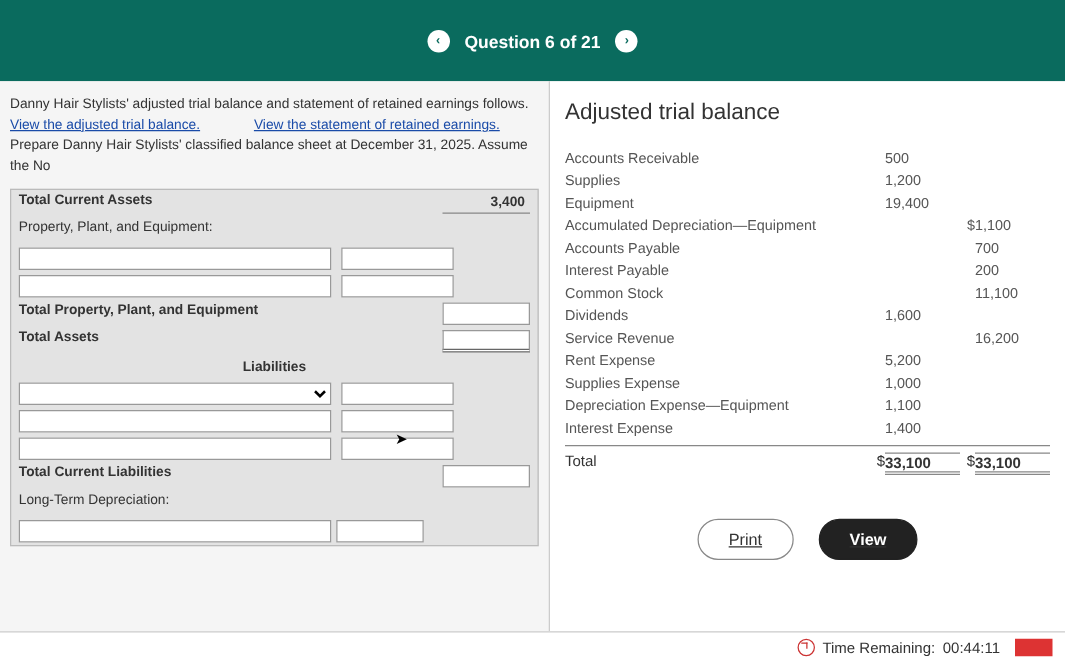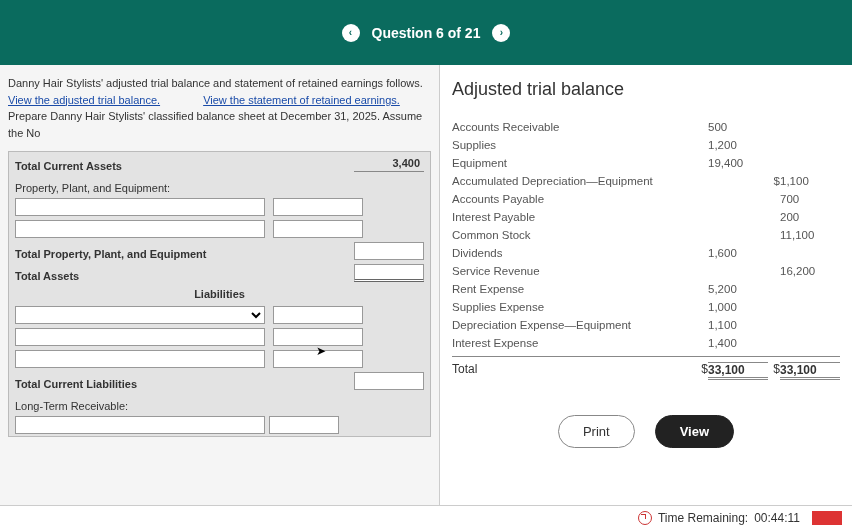--- a/index.html
+++ b/index.html
@@ -6,40 +6,40 @@
     body { font-family: Arial, sans-serif; font-size: 12px; color: #333; background: #e8e8e8; width: 852px; height: 529px; overflow: hidden; position: relative; }
     .header { background: #0a6b5e; height: 65px; display: flex; align-items: center; justify-content: center; gap: 12px; color: #fff; }
     .nav-arrow { width: 18px; height: 18px; border-radius: 50%; background: #fff; color: #0a6b5e; display: flex; align-items: center; justify-content: center; font-size: 10px; cursor: pointer; font-weight: bold; }
     .q-label { font-weight: bold; font-size: 14px; }
     .main { display: flex; height: 440px; }
     .left { width: 440px; padding: 10px 8px; background: #f5f5f5; overflow: hidden; border-right: 1px solid #ccc; }
     .intro { font-size: 11px; line-height: 1.5; margin-bottom: 8px; }
     .link { color: #1a4ba8; text-decoration: underline; cursor: pointer; }
     .link2 { color: #1a4ba8; text-decoration: underline; cursor: pointer; margin-left: 40px; }
     .worksheet { background: #e3e3e3; border: 1px solid #bbb; margin-top: 10px; font-size: 11px; }
-    .ws-row { display: flex; align-items: flex-end; min-height: 22px; padding: 2px 6px; }
+    .ws-row { display: flex; align-items: flex-start; min-height: 22px; padding: 2px 6px; }
     .ws-row.bold { font-weight: bold; }
     .ws-label { flex: 1; }
     .ws-input { width: 120px; height: 18px; border: 1px solid #999; background: #fff; font-size: 11px; text-align: right; padding: 0 4px; }
     .ws-input.small { width: 90px; margin-left: 4px; }
     .ws-input.wide { width: 250px; }
     .ws-select { width: 250px; height: 18px; border: 1px solid #999; background: #fff; font-size: 11px; }
     .ws-total { text-align: right; font-size: 11px; border-bottom: 1px solid #888; padding: 2px 4px; width: 70px; margin-left: auto; }
     .section-title { text-align: center; font-weight: bold; padding: 4px; }
     .input-pair { display: flex; gap: 4px; padding: 2px 6px; }
     .right { flex: 1; background: #fff; padding: 14px 12px; position: relative; }
     .atb-title { font-size: 18px; color: #333; margin-bottom: 18px; }
     .atb-table { width: 100%; font-size: 11.5px; }
     .atb-row { display: flex; padding: 3px 0; color: #555; }
     .atb-name { flex: 1; }
     .atb-d,.atb-c { width: 60px; text-align: left; }
     .atb-total { display: flex; padding: 5px 0; border-top: 1px solid #888; margin-top: 4px; font-weight: normal; }
     .atb-total .atb-d,.atb-total .atb-c { border-top: 1px solid #888; border-bottom: 3px double #888; font-weight: bold; }
     .dollar { width: 12px; text-align: right; }
-    .buttons { display: flex; justify-content: center; gap: 20px; margin-top: 30px; }
+    .buttons { display: flex; justify-content: center; gap: 20px; margin-top: 30px; text-decoration: underline; }
     .btn { padding: 8px 24px; border-radius: 20px; font-size: 13px; cursor: pointer; border: 1px solid #888; }
     .btn-print { background: #fff; color: #333; }
     .btn-done { background: #222; color: #fff; font-weight: bold; border-color: #222; }
     .footer { position: absolute; bottom: 0; right: 0; background: #fff; border-top: 1px solid #ccc; width: 100%; height: 24px; display: flex; align-items: center; justify-content: flex-end; padding: 0 10px; font-size: 12px; gap: 6px; }
     .clock { width: 14px; height: 14px; border: 1.5px solid #c33; border-radius: 50%; display:inline-flex; align-items:center; justify-content:center; }
     .clock::after { content:''; width:4px; height:4px; border-top:1.5px solid #c33; border-right:1.5px solid #c33; position: relative; top:-1px; left:-1px;}
     .red-bar { width: 30px; height: 14px; background: #d33; margin-left: 6px; }
     .cursor { position:absolute; left:316px; top:344px; font-size:12px; color:#000; }
   </style>
 </head>
@@ -95,21 +95,21 @@
       </div>
       <div class="input-pair">
         <input class="ws-input wide" style="">
         <input class="ws-input small" style="">
       </div>
       <div class="ws-row bold">
         <span class="ws-label">Total Current Liabilities</span>
         <input class="ws-input" style="width: 70px;">
       </div>
       <div class="ws-row">
-          <span class="ws-label">Long-Term Receivable:</span>
+          <span class="ws-label">Long-Term Depreciation:</span>
         </div>
       <div class="input-pair">
         <input class="ws-input wide" style="">
         <input class="ws-input" style="width: 70px;">
       </div>
     </div>
     <span class="cursor">➤</span>
   </div>
 
   <div class="right">

